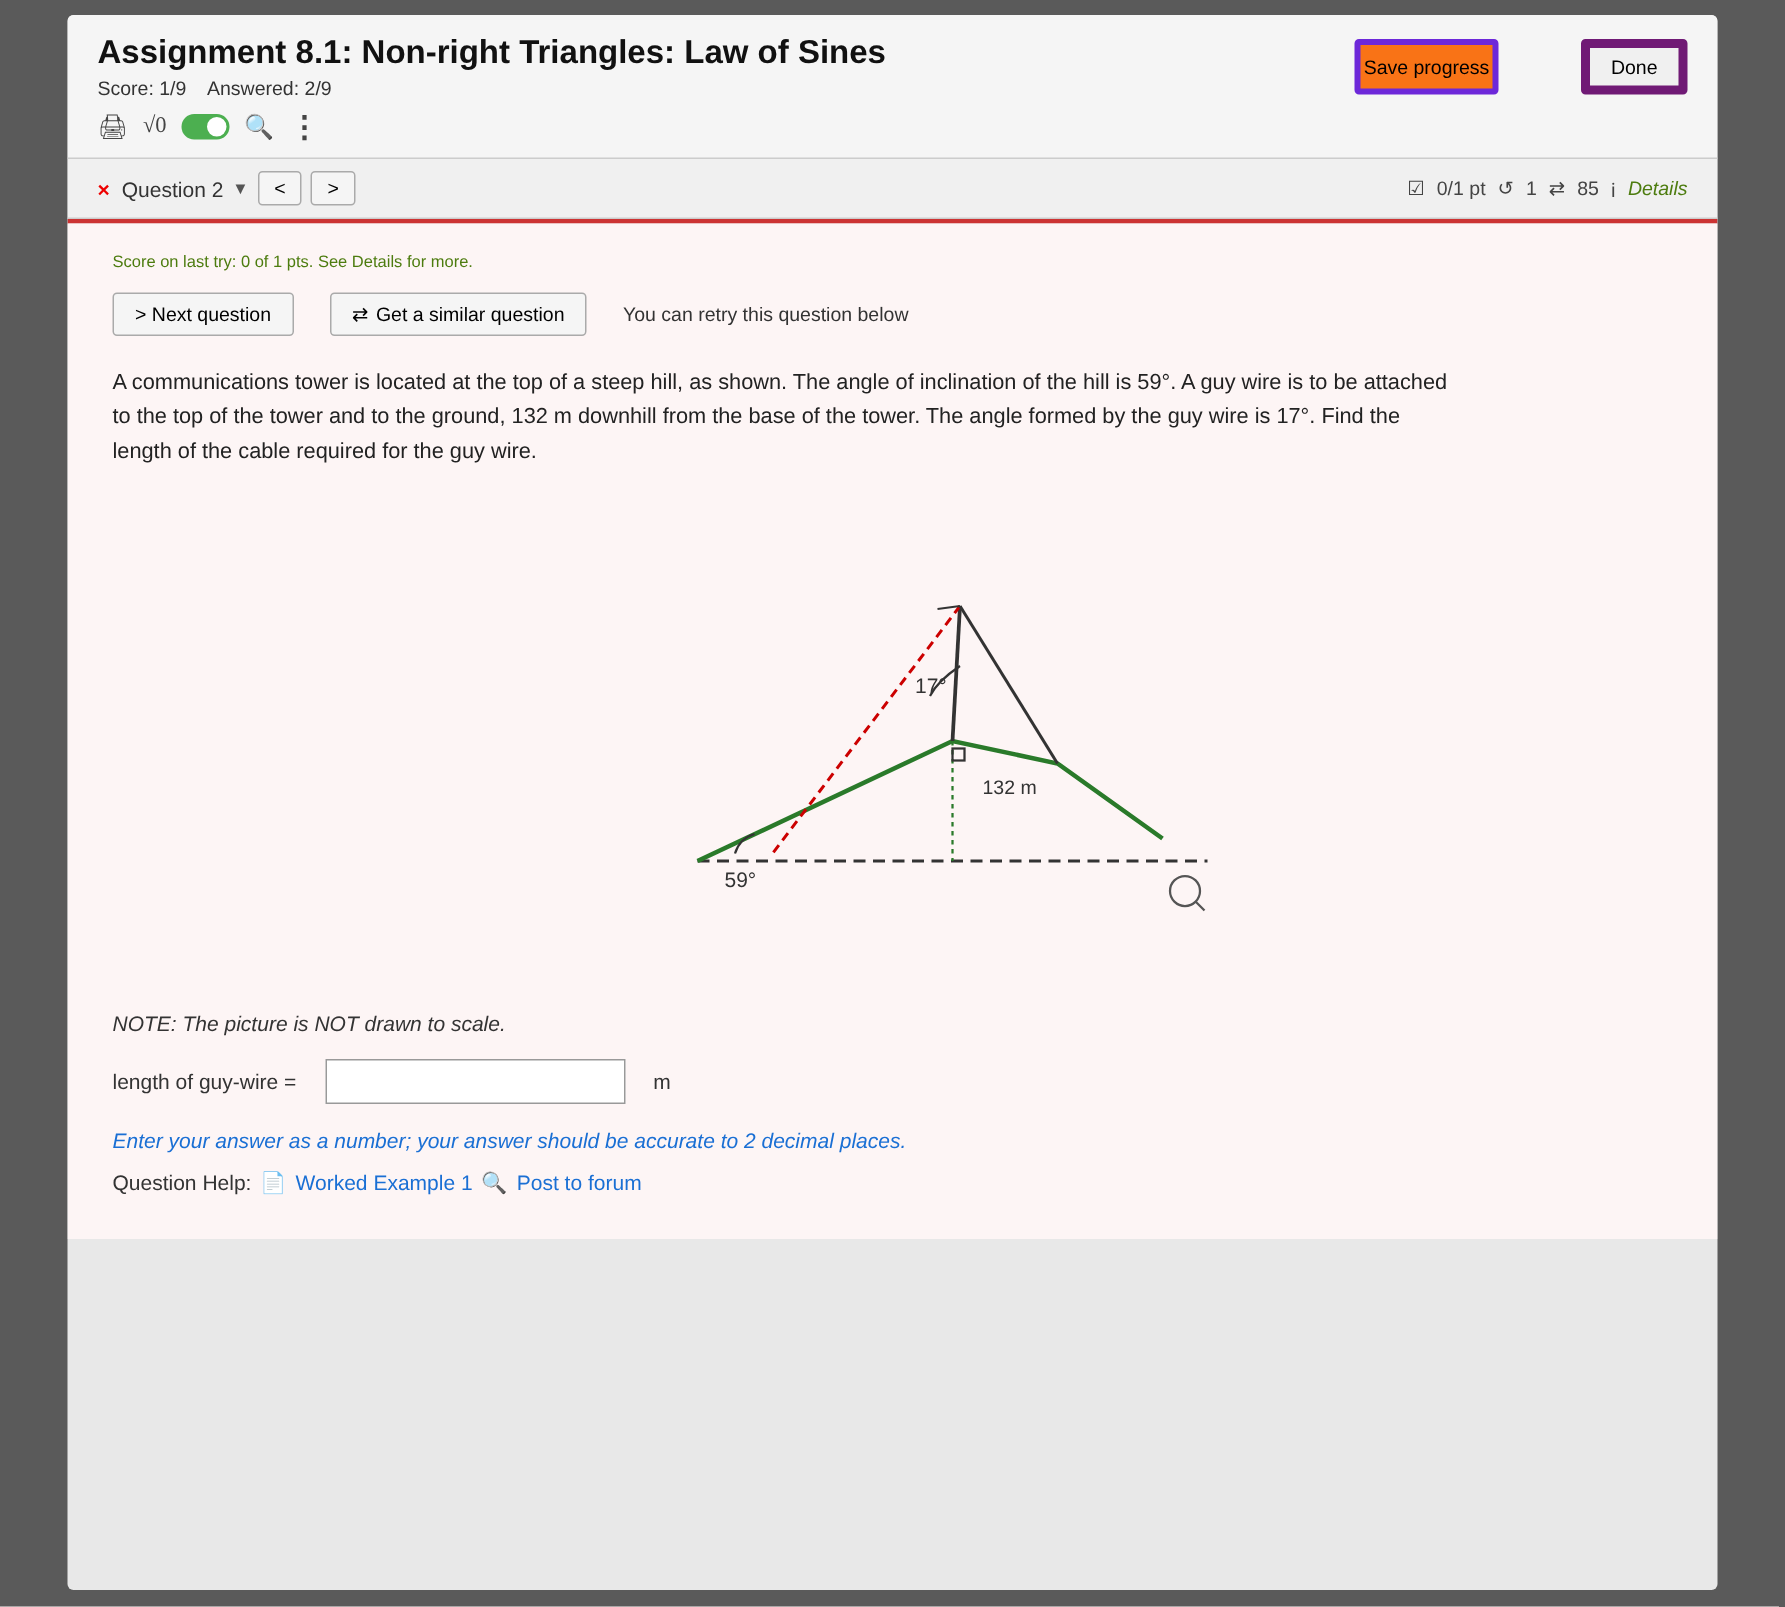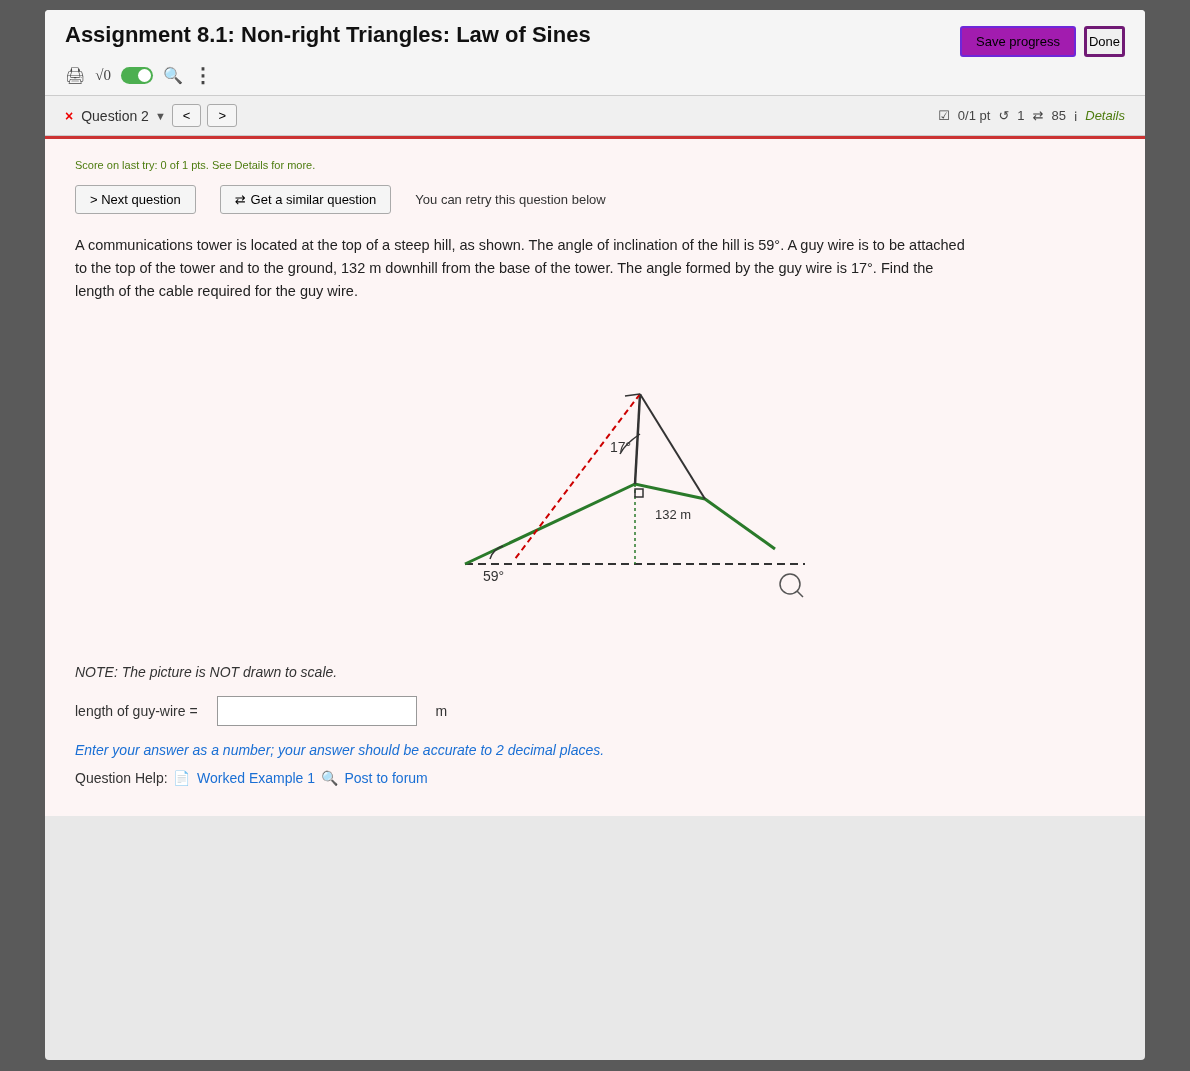--- a/index.html
+++ b/index.html
@@ -38,34 +38,35 @@
       font-size: 13px;
       color: #333;
       margin-top: 3px;
     }
     .header-buttons {
       display: flex;
       gap: 8px;
       margin-top: 4px;
     }
     .btn-save-progress {
+      padding: 5px 2px;
+      border: 4px solid #6d28d9;
+      background: #f97316;
+      border-radius: 3px;
+      font-size: 13px;
+      cursor: pointer;
+    }
+    .btn-done {
       padding: 5px 14px;
-      border: 2px solid #6d28d9;
-      background: #a21caf;
-      border-radius: 3px;
-      font-size: 13px;
-      cursor: pointer;
-    }
-    .btn-done {
-      padding: 5px 2px;
-      border: 3px solid #701a75;
+      border: 6px solid #701a75;
       background: #f0f0f0;
       border-radius: 3px;
       font-size: 13px;
       cursor: pointer;
+      margin-left: 47px;
     }
     .toolbar-row {
       display: flex;
       align-items: center;
       gap: 10px;
       margin-top: 6px;
     }
     .toolbar-icon {
       font-size: 16px;
       color: #444;
@@ -245,20 +246,25 @@
   </style>
 </head>
 <body>
 
 <div class="page-container">
 
   <div class="header">
     <div class="header-top">
       <div>
         <div class="header-title">Assignment 8.1: Non-right Triangles: Law of Sines</div>
+        <div class="header-score">
+          <span>Score: 1/9</span>
+          &nbsp;&nbsp;
+          <span>Answered: 2/9</span>
+        </div>
       </div>
       <div class="header-buttons">
         <button class="btn-save-progress">Save progress</button>
         <button class="btn-done">Done</button>
       </div>
     </div>
     <div class="toolbar-row">
       <span class="toolbar-icon">🖨</span>
       <span class="toolbar-icon" style="font-size:15px; font-family: serif;">√0</span>
       <span class="toggle-switch"></span>

